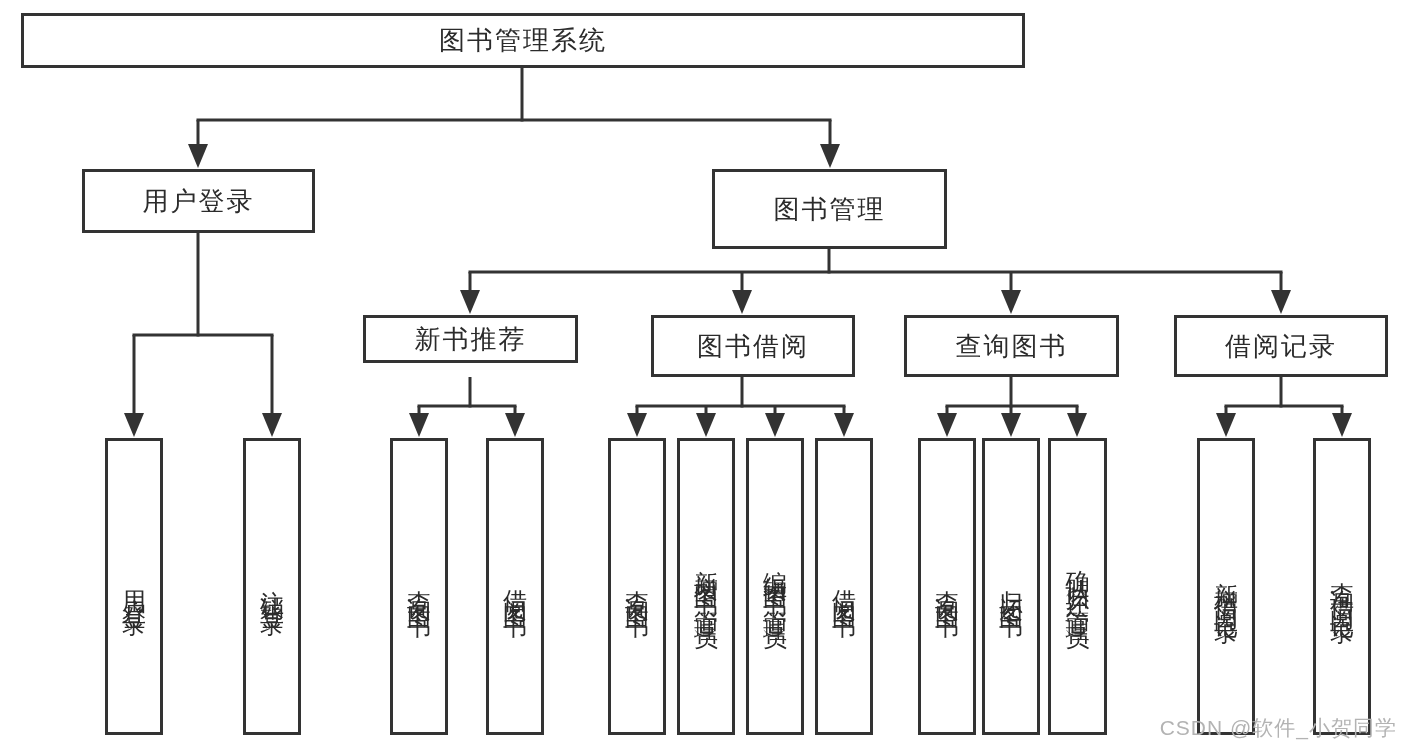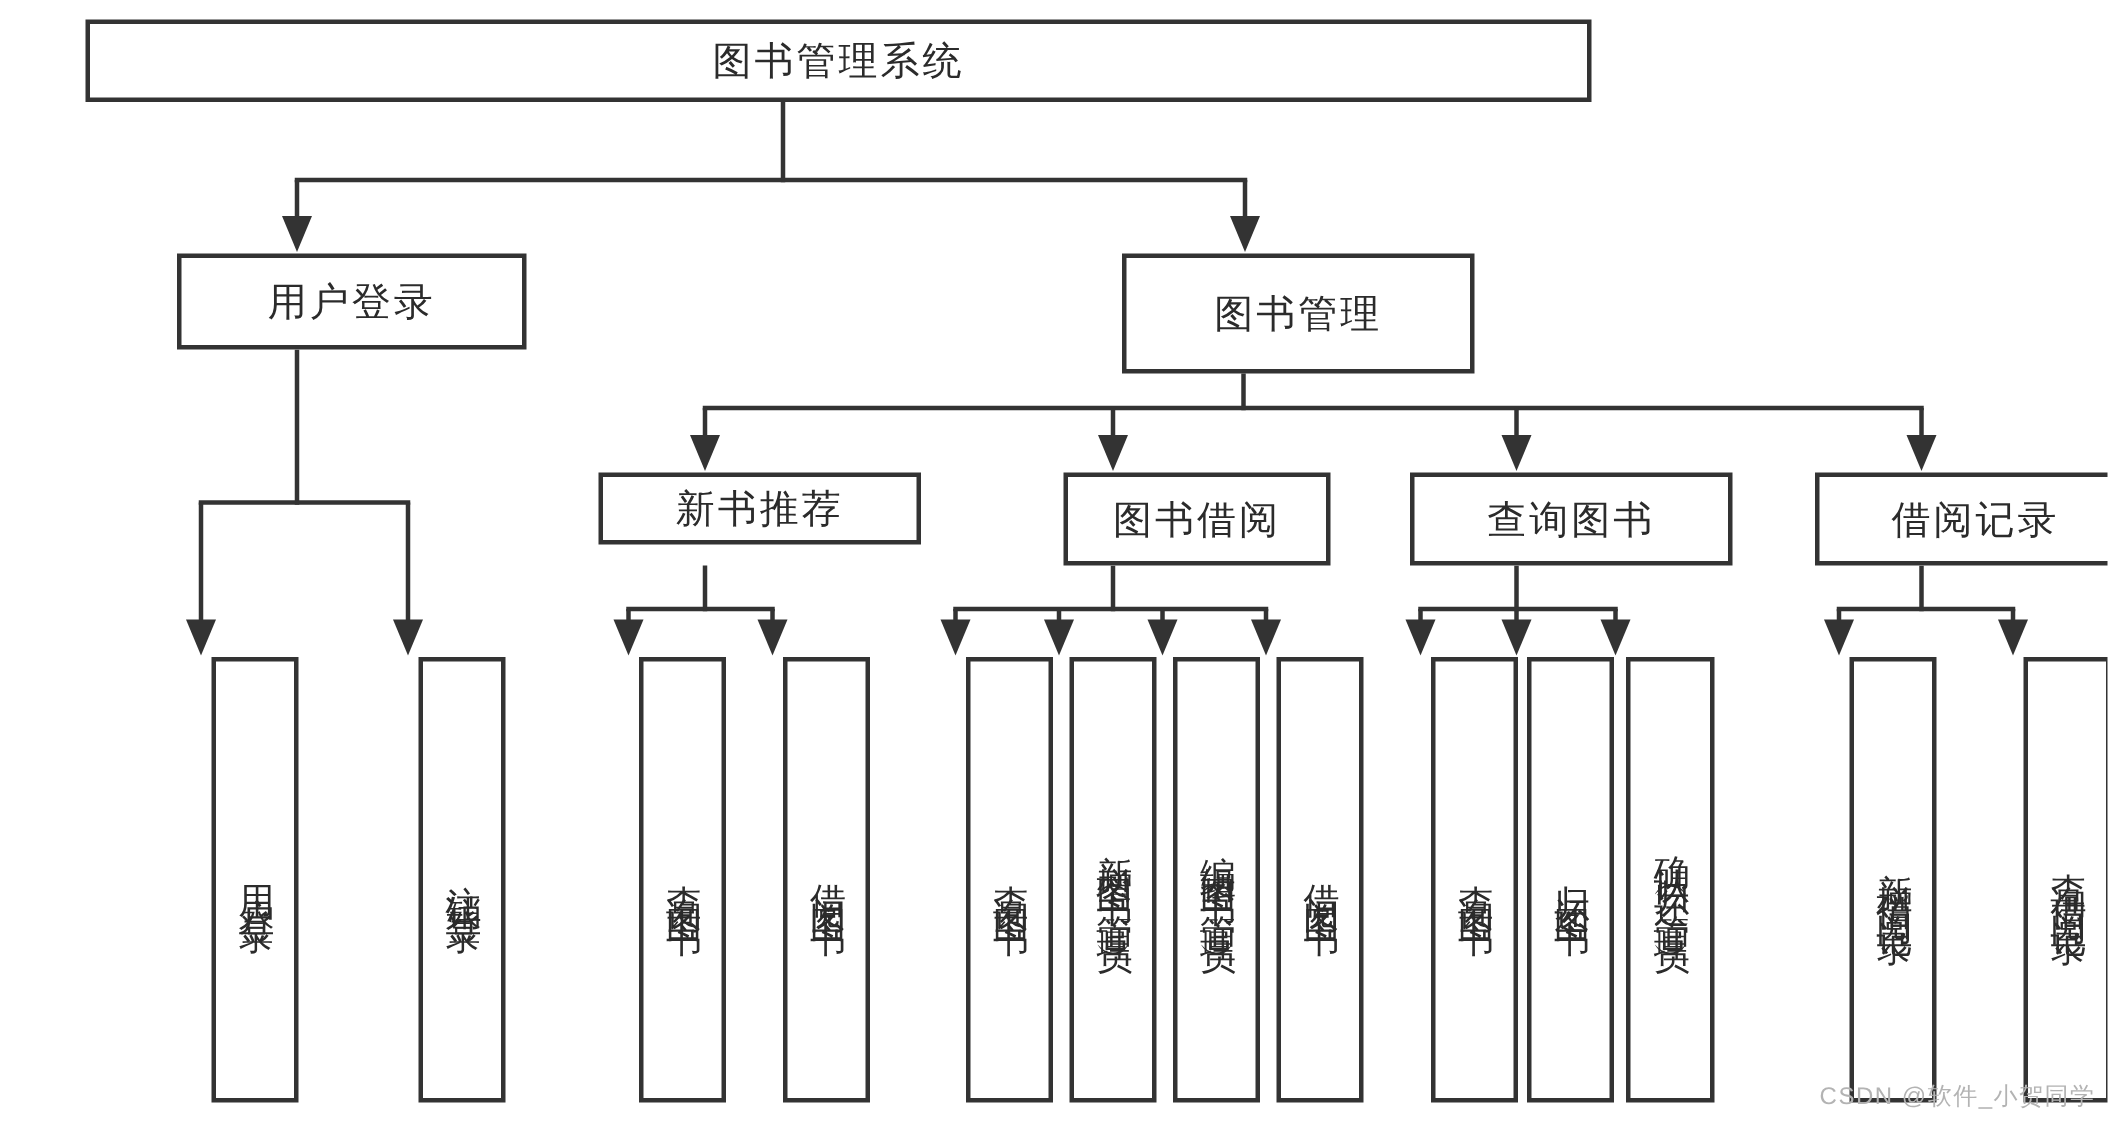--- a/index.html
+++ b/index.html
@@ -10,30 +10,29 @@
   }
   .stage{position:absolute;inset:0}
   svg.edges{position:absolute;left:0;top:0;z-index:1}
   svg.edges line{stroke:var(--line,#333);stroke-width:3}
   svg.edges polygon{fill:var(--line,#333)}
   .node{
     position:absolute;box-sizing:border-box;z-index:2;
     background:#fff;border:3px solid var(--line,#333);
     display:flex;align-items:center;justify-content:center;
     color:var(--text,#2b2b2b);
-    margin-left:36px;
   }
   .nh .lbl{font-size:26px;letter-spacing:2px;white-space:nowrap}
   .nv .lbl{
     writing-mode:vertical-rl;text-orientation:mixed;
     font-size:24px;line-height:1;letter-spacing:8px;
   }
   .watermark{
     position:absolute;right:8px;bottom:5px;z-index:5;
-    font-size:16px;letter-spacing:1px;color:var(--wm,#b3b3b3);
+    font-size:21px;letter-spacing:1px;color:var(--wm,#b3b3b3);
     white-space:nowrap;
   }
 </style>
 </head>
 <body style="background: rgb(255, 255, 255);">
 
 <div class="stage">
 
   <svg class="edges" width="1405" height="747" viewBox="0 0 1405 747">
       <line x1="522" y1="68" x2="522" y2="121.5"></line>
@@ -97,21 +96,21 @@
   <div class="node nh" style="left:82px;top:169px;width:233px;height:64px">
     <span class="lbl">用户登录</span>
   </div>
   <div class="node nh" style="left:712px;top:169px;width:235px;height:80px">
     <span class="lbl">图书管理</span>
   </div>
 
   <div class="node nh" style="left:363px;top:315px;width:215px;height:48px">
     <span class="lbl">新书推荐</span>
   </div>
-  <div class="node nh" style="left:673px;top:315px;width:178px;height:62px">
+  <div class="node nh" style="left:651px;top:315px;width:204px;height:62px">
     <span class="lbl">图书借阅</span>
   </div>
   <div class="node nh" style="left:904px;top:315px;width:215px;height:62px">
     <span class="lbl">查询图书</span>
   </div>
   <div class="node nh" style="left:1174px;top:315px;width:214px;height:62px">
     <span class="lbl">借阅记录</span>
   </div>
 
   <div class="node nv" style="left:105px;top:438px;width:58px;height:297px">

